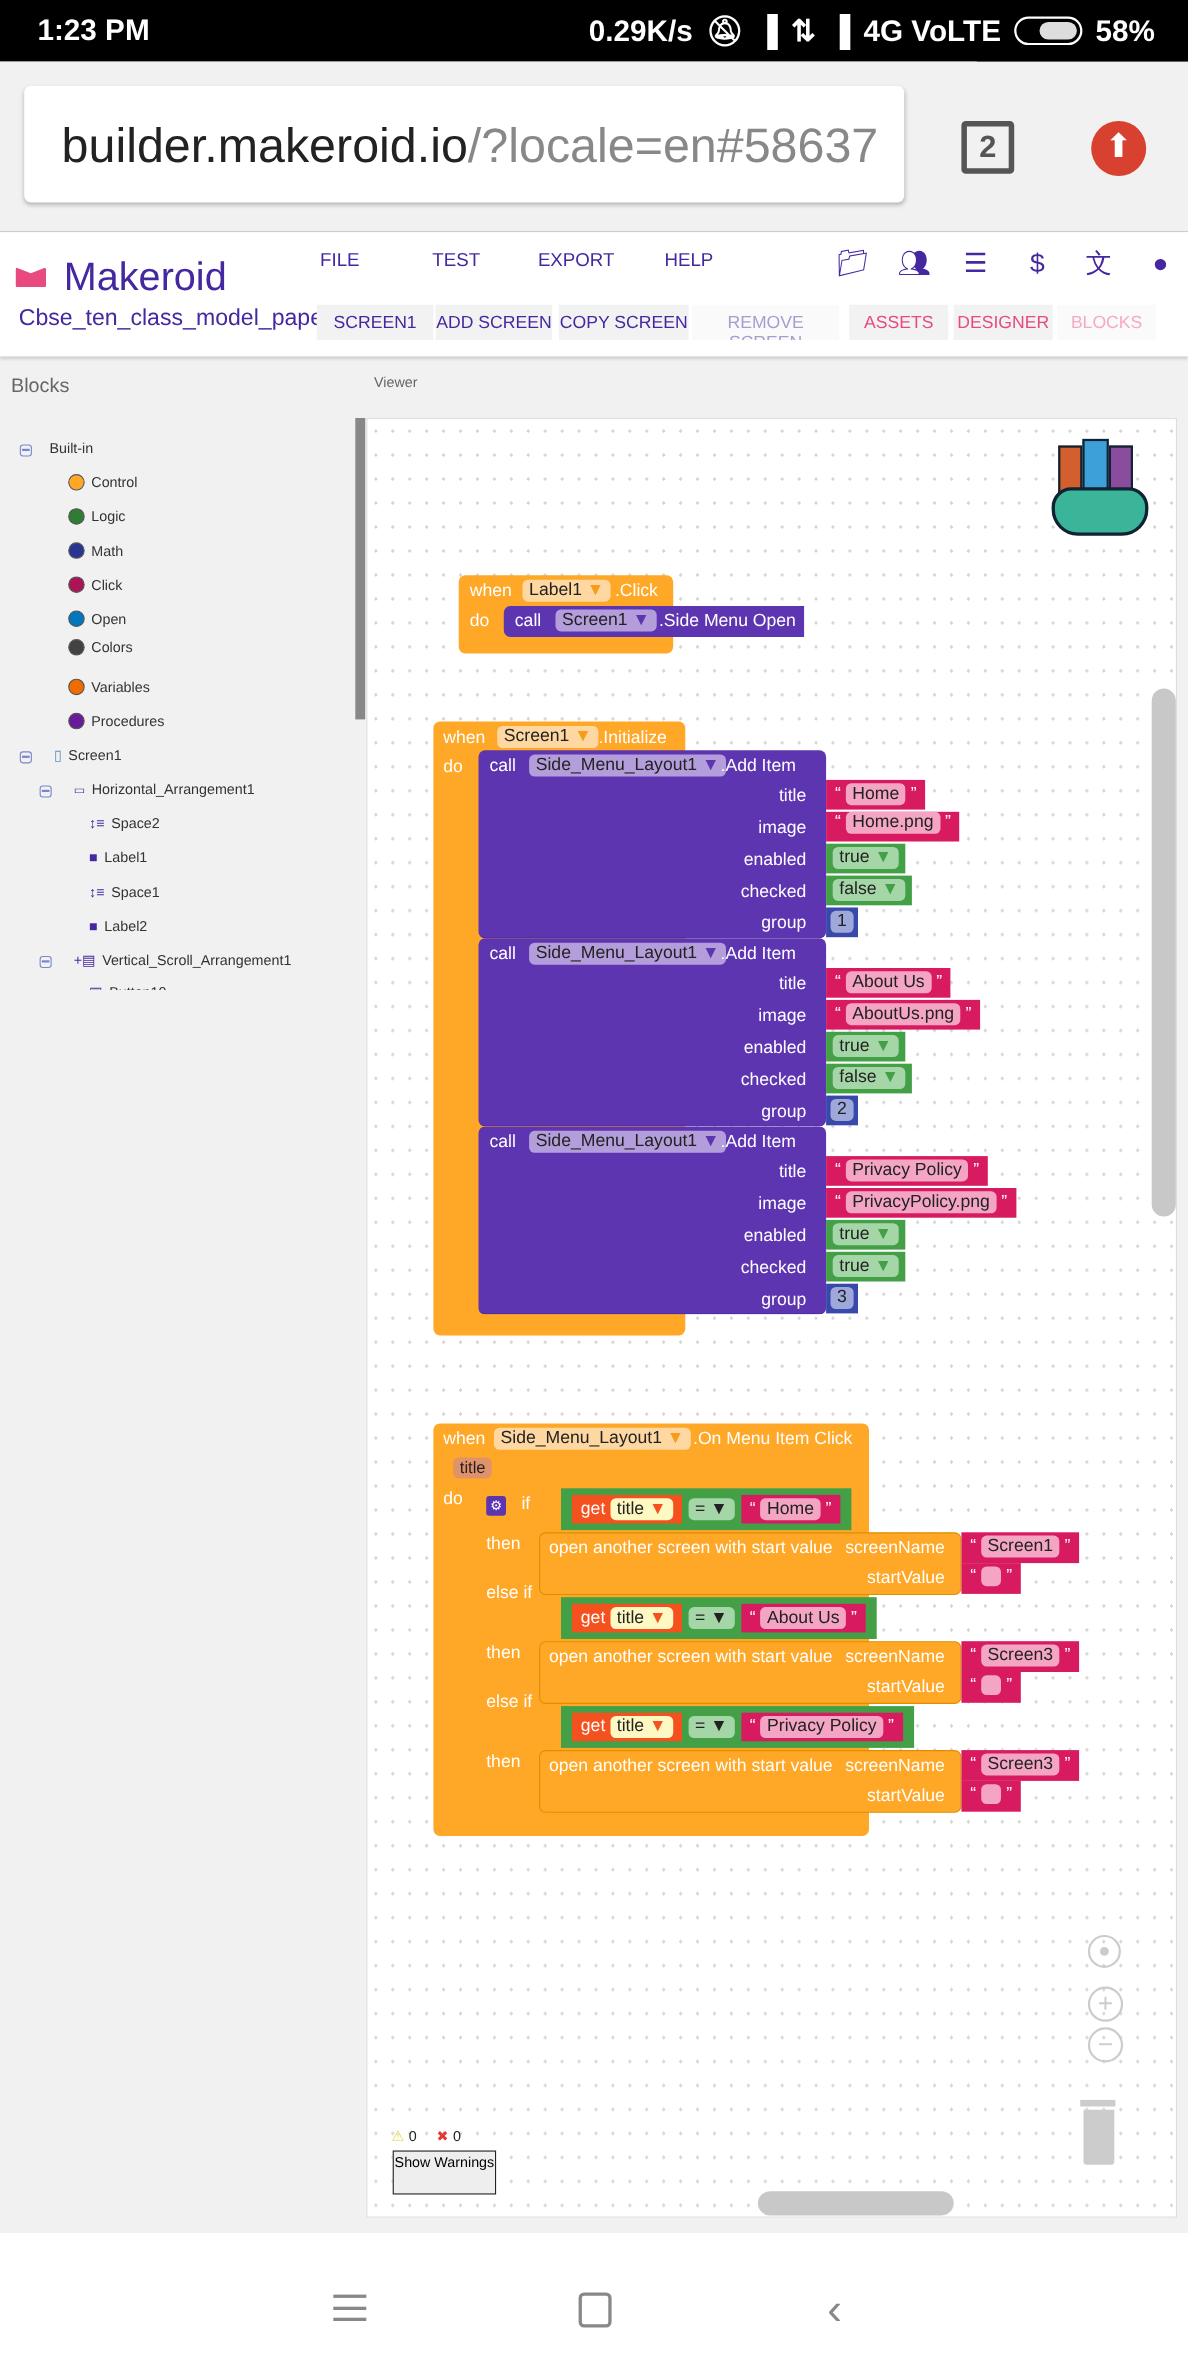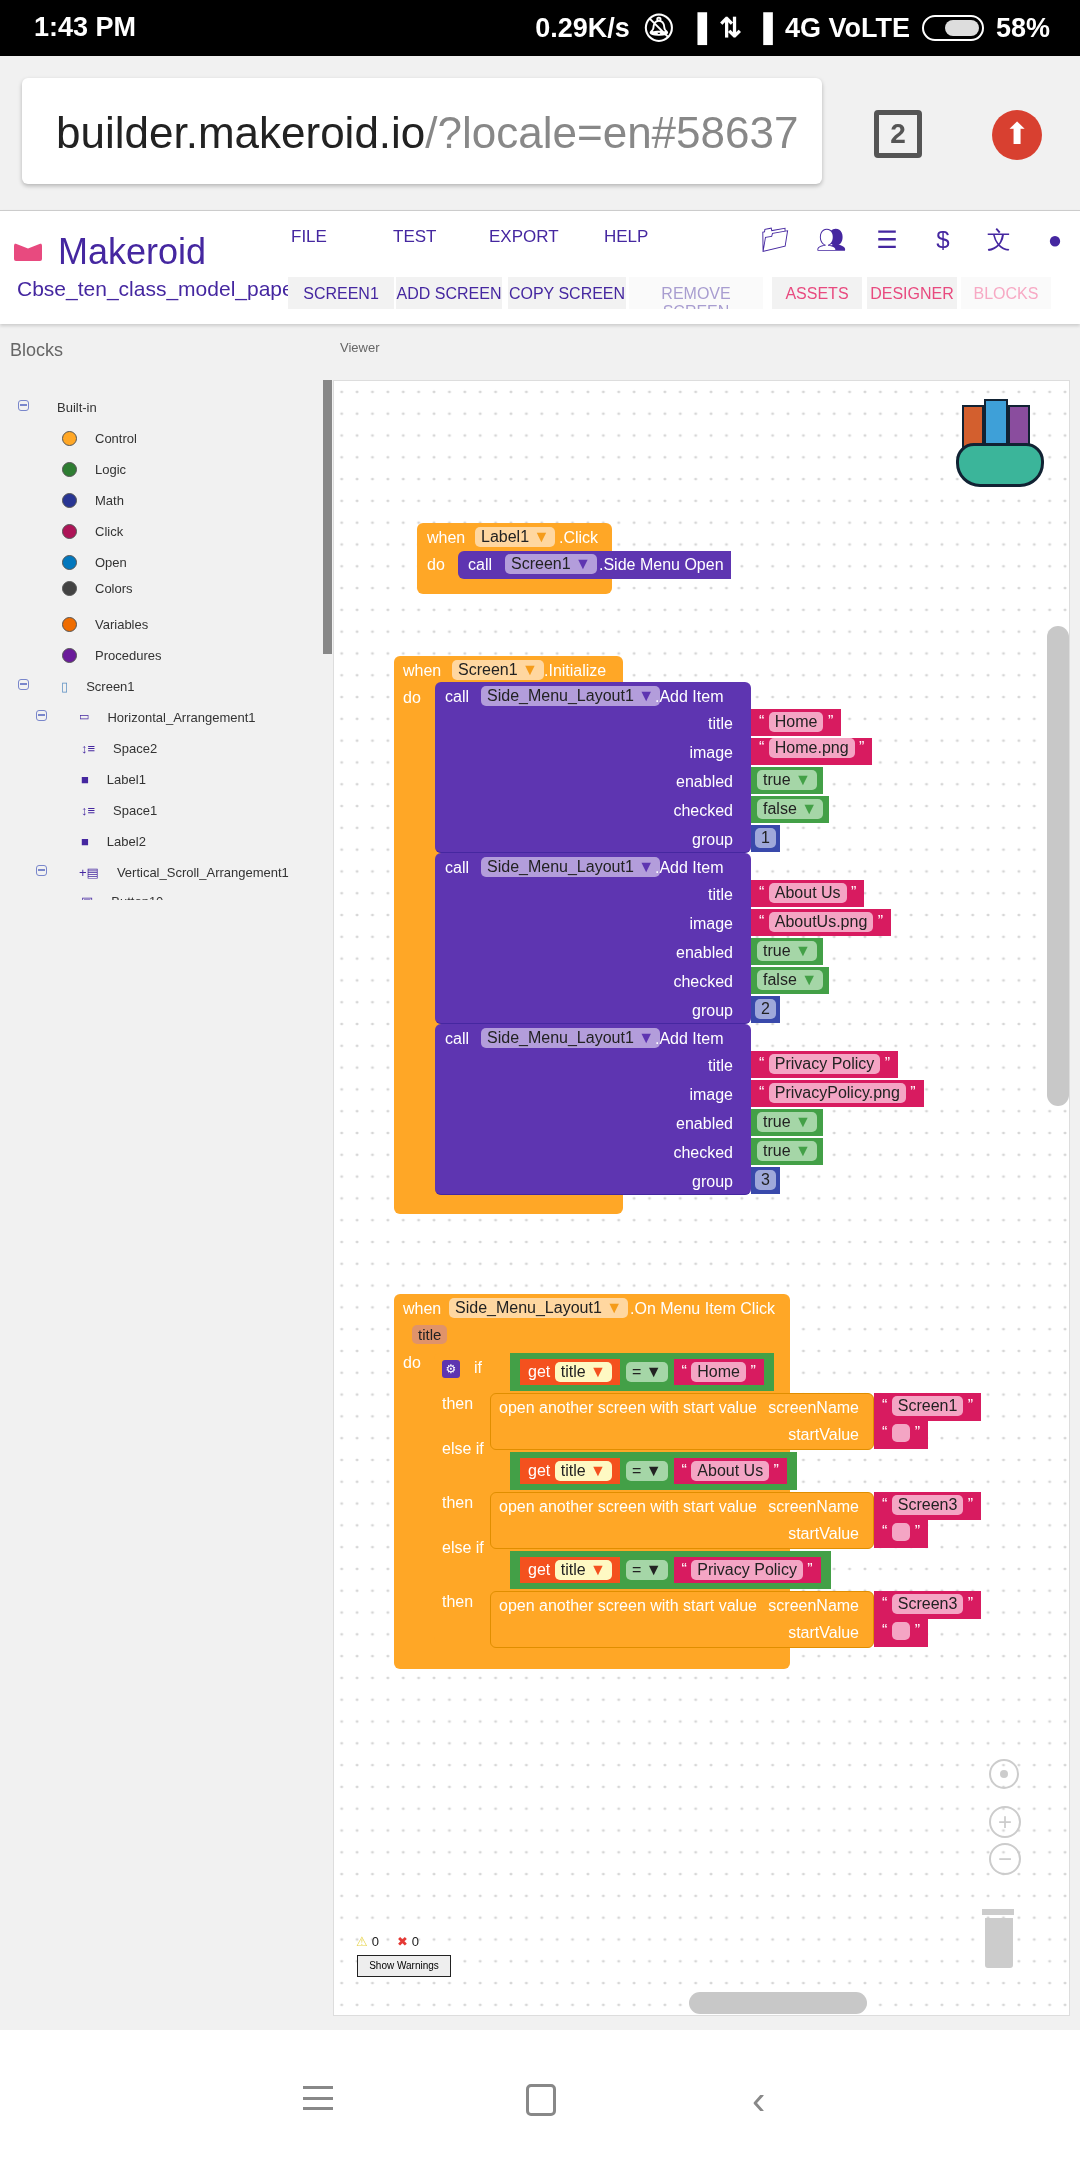--- a/index.html
+++ b/index.html
@@ -22,21 +22,21 @@
 .ticons{position:absolute;top:14px;right:10px;display:flex;gap:26px}
 .ticons span{width:30px;height:30px;color:#4527a0;font-size:24px;text-align:center;line-height:30px}
 .projname{position:absolute;left:17px;top:66px;font-size:21px;color:#4527a0}
 .tbtn{position:absolute;top:66px;height:32px;background:#f2f2f2;font-size:16px;color:#4527a0;text-align:center;padding-top:8px;overflow:hidden}
 .tbtn.dis{background:#fafafa;color:#a89dd0}
 .tbtn.pink{color:#e84a7f}
 .tbtn.pinkdis{background:#fafafa;color:#f7a9c4}
 .blockshdr{position:absolute;left:10px;top:340px;font-size:18px;color:#666}
 .viewerhdr{position:absolute;left:340px;top:340px;font-size:13px;color:#666}
 .tree{position:absolute;left:0;top:380px;width:322px;height:520px;overflow:hidden;font-size:13px;color:#333}
-.trow{position:absolute;display:flex;align-items:flex-start;gap:18px;white-space:nowrap}
+.trow{position:absolute;display:flex;align-items:flex-end;gap:6px;white-space:nowrap}
 .collapse{width:11px;height:11px;border:1.5px solid #7986cb;border-radius:3px;position:relative}
 .collapse:after{content:"";position:absolute;left:1px;right:1px;top:3px;height:2px;background:#7986cb}
 .dot{width:15px;height:15px;border-radius:50%;border:1px solid #555}
 .lscroll{position:absolute;left:323px;top:380px;width:9px;height:274px;background:#888}
 .viewer{position:absolute;left:333px;top:380px;width:737px;height:1636px;background-color:#fff;background-image:radial-gradient(circle,#d6d6d6 1.4px,transparent 1.6px);background-size:15.4px 21.8px;border:1px solid #ddd;overflow:hidden}
 .blk{position:absolute;color:#fff;font-size:16px;white-space:nowrap}
 .org{background:#ffa726}
 .purp{background:#5e35b1}
 .mag{background:#d81b60}
 .grn{background:#43a047}
@@ -44,30 +44,30 @@
 .red{background:#f4511e}
 .pill{display:inline-block;padding:1px 6px;border-radius:5px;color:#222}
 .pill.o{background:#ffd7a0}
 .pill.p{background:#b39ddb}
 .pill.m{background:#f4a5c4}
 .pill.g{background:#a5d6a7}
 .pill.n{background:#9fa8da}
 .pill.r{background:#fef9c3}
 .lbl{position:absolute;text-align:right}
 .warn{position:absolute;left:22px;top:1553px;font-size:13px;color:#222;display:flex;gap:18px;align-items:center}
-.showwarn{position:absolute;left:23px;top:1574px;width:94px;height:22px;border:1px solid #222;background:#eee;font-size:10px;text-align:center;line-height:20px}
+.showwarn{position:absolute;left:23px;top:1574px;width:94px;height:40px;border:1px solid #222;background:#eee;font-size:13px;text-align:center;line-height:20px}
 .hscroll{position:absolute;left:355px;top:1611px;width:178px;height:22px;background:#c8c8c8;border-radius:11px}
 .vscroll{position:absolute;left:713px;top:245px;width:22px;height:480px;background:#c8c8c8;border-radius:11px}
 .navbar{position:absolute;left:0;top:2030px;width:1080px;height:130px;background:#fff}
 </style>
 </head>
 <body>
 
 <div class="statusbar">
-  <span class="time">1:43 PM</span>
+  <span class="time">1:23 PM</span>
   <div class="right">
     <span>0.29K/s</span>
     <span>🔕︎</span>
     <span>▐</span>
     <span>⇅</span>
     <span>▐</span>
     <span>4G VoLTE</span>
     <span class="batt">
         <i></i>
       </span>

